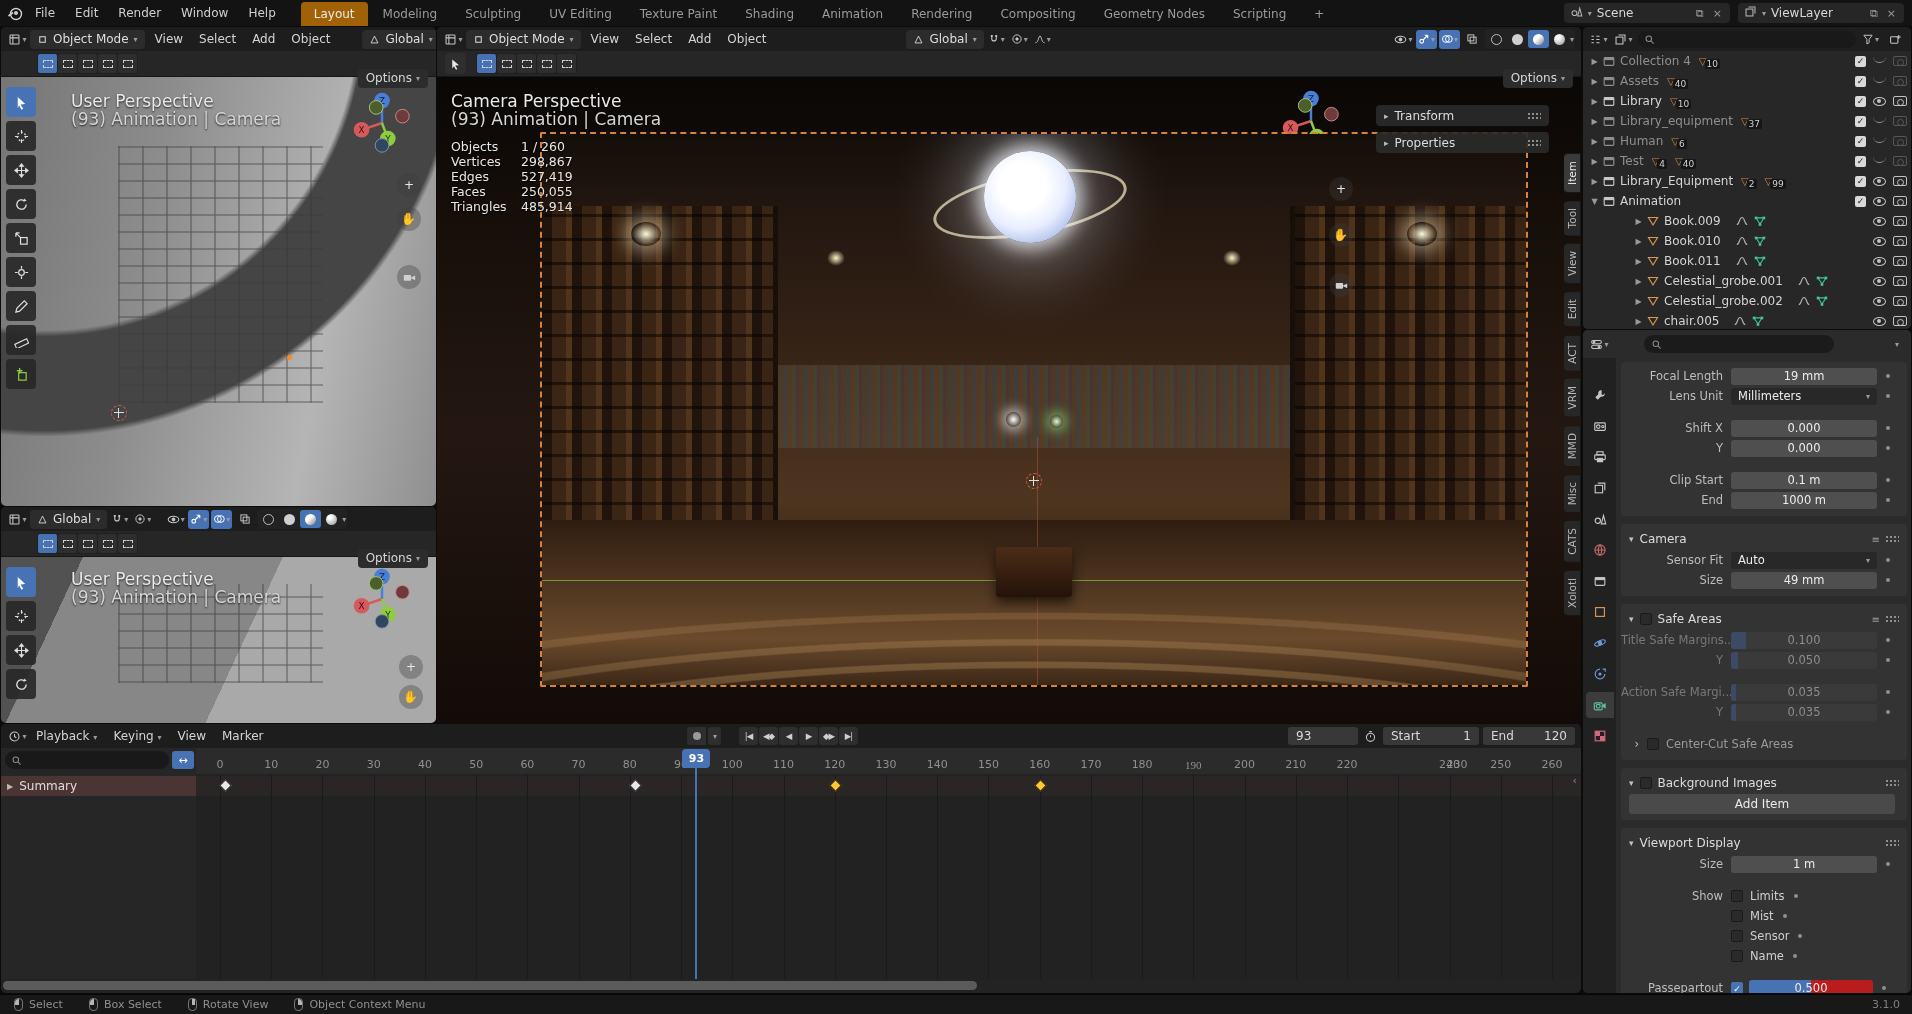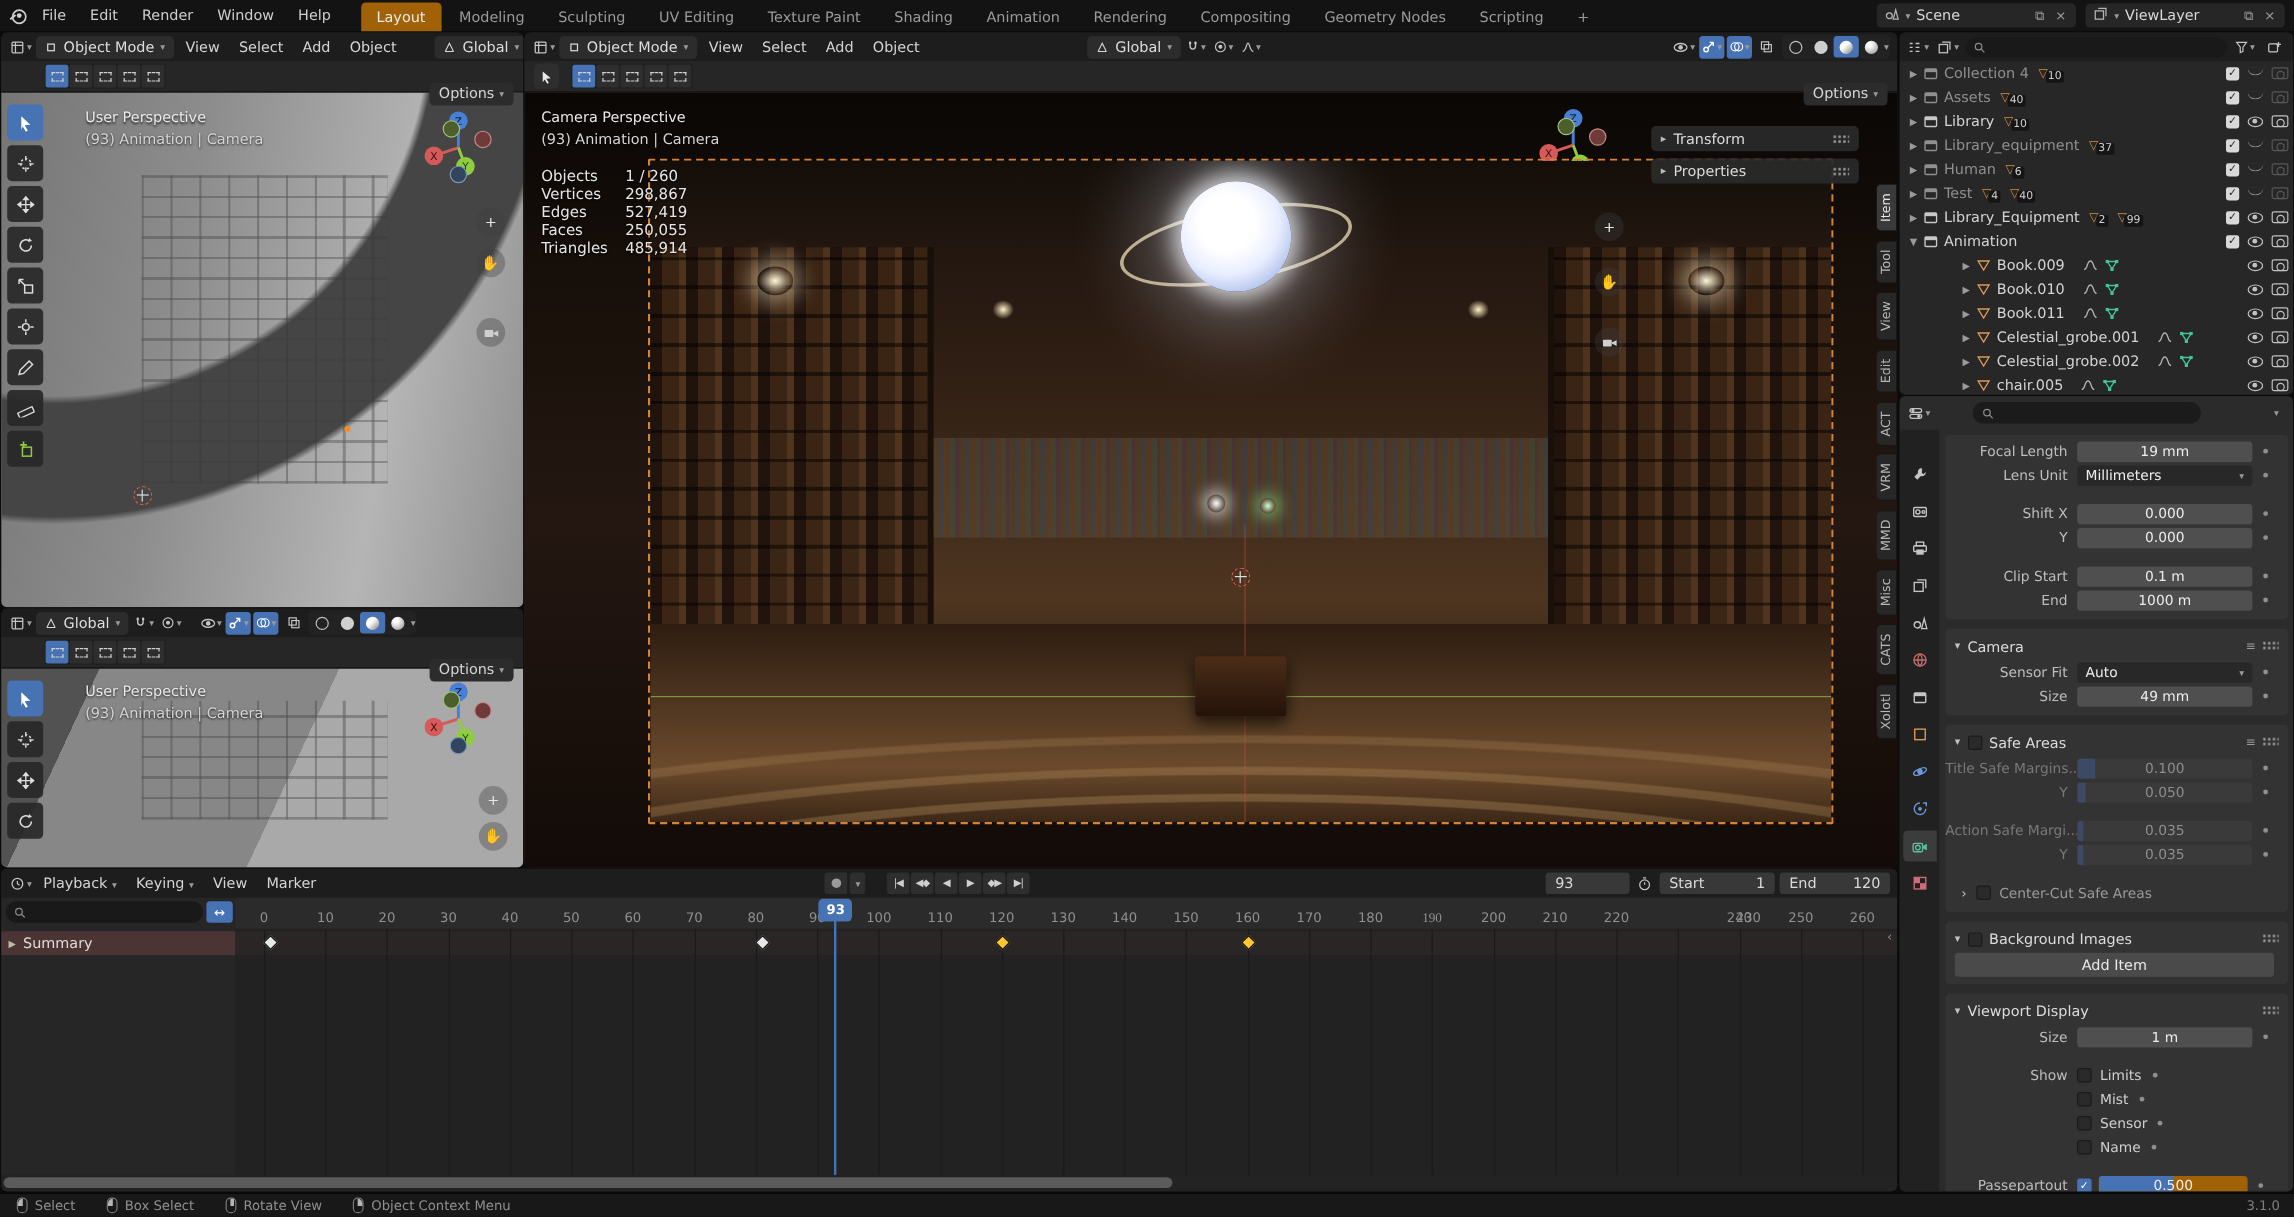--- a/index.html
+++ b/index.html
@@ -29,21 +29,21 @@
 .sphere i{width:11px;height:11px;border-radius:50%;display:block;}
 .sphere.on{background:#4772b3;}
 .opts{margin-left:auto;display:inline-flex;align-items:center;gap:4px;color:#d6d6d6;background:#2c2c2c;border-radius:4px;height:19px;padding:0 8px;margin-top:29px;}
 .selgrp{display:inline-flex;gap:1px;background:#202020;border-radius:3px;padding:1px;}
 .selbtn{width:19px;height:19px;border-radius:2px;background:#2e2e2e;display:flex;align-items:center;justify-content:center;}
 .selbtn.on{background:#4772b3;}
 .selbtn i{width:10px;height:8px;border:1px dashed #cfcfcf;display:block;}
 .toolcol{position:absolute;left:5px;top:58px;display:flex;flex-direction:column;z-index:25;}
 .tbtn{width:30px;height:30px;border-radius:4px;background:rgba(40,40,40,.92);margin:2px 0;display:flex;align-items:center;justify-content:center;}
 .tbtn.active{background:#4772b3;}
-.ov-text{position:absolute;color:#eaeaea;font-size:12px;text-shadow:0 1px 2px rgba(0,0,0,.8);z-index:20;white-space:nowrap;text-align:right;}
+.ov-text{position:absolute;color:#eaeaea;font-size:17px;text-shadow:0 1px 2px rgba(0,0,0,.8);z-index:20;white-space:nowrap;text-align:right;}
 .ov-sub{color:#d5d5d5;}
 .stats{position:absolute;z-index:20;font-size:12.5px;color:#e6e6e6;text-shadow:0 1px 2px rgba(0,0,0,.85);}
 .stat-row{display:flex;height:15px;margin-bottom:0px;}
 .stat-row .sl{width:70px;}
 .navico{position:absolute;z-index:22;color:#e8e8e8;display:flex;align-items:center;justify-content:center;width:24px;height:24px;border-radius:50%;background:rgba(60,60,60,.35);font-size:12px;}
 
 .npanel{position:absolute;width:173px;height:21px;background:rgba(42,42,42,.92);border-radius:4px;z-index:26;display:flex;align-items:center;gap:6px;padding:0 8px;color:#dcdcdc;}
 .grip{width:14px;height:8px;margin-left:auto;background:radial-gradient(circle,#8f8f8f 1px,transparent 1.3px);background-size:4px 4px;}
 .side-tabs{position:absolute;right:0;top:76px;display:flex;flex-direction:column;gap:7px;z-index:26;}
 .side-tab{writing-mode:vertical-rl;transform:rotate(180deg);background:#272727;color:#b8b8b8;font-size:10.5px;padding:7px 2px;border-radius:0 4px 4px 0;border:1px solid #161616;border-right:none;}
@@ -99,21 +99,21 @@
 .pnav.active{background:#3c3c3c;}
 #props-body{position:absolute;left:36px;top:32px;width:290px;bottom:0;overflow:hidden;}
 .sect{background:#333333;border-radius:4px;margin:0 2px 8px 2px;padding:4px 0 6px 0;}
 .sec-head{height:22px;display:flex;align-items:center;gap:6px;padding:0 8px;color:#dcdcdc;}
 .sec-head .sh-car{font-size:9px;color:#c2c2c2;}
 .listic{margin-left:auto;color:#9a9a9a;font-size:10px;letter-spacing:1px;}
 .prow{display:flex;align-items:center;height:20px;padding-right:4px;}
 .prow .lbl{width:110px;text-align:right;padding-right:8px;color:#bdbdbd;white-space:nowrap;overflow:hidden;font-size:11.5px;}
 .pbox{width:146px;height:17px;border-radius:3px;background:#4f4f4f;display:flex;align-items:center;justify-content:center;color:#ececec;font-size:11.5px;position:relative;overflow:hidden;}
 .pbox.dd{background:#282828;justify-content:space-between;padding:0 7px;}
-.pbox.sl{background:#a16207;}
+.pbox.sl{background:#b91c1c;}
 .pbox .fill{position:absolute;left:0;top:0;bottom:0;background:#4a5d88;}
 .pbox .v{position:relative;z-index:1;}
 .keydot{width:4px;height:4px;border-radius:50%;background:#8f8f8f;margin-left:9px;}
 .prow.dis .lbl{color:#787878;}
 .prow.dis .pbox{background:#3a3a3a;color:#8d8d8d;}
 .prow.dis .fill{background:#3c4a66;}
 .cbd{width:12px;height:12px;background:#2a2a2a;border:1px solid #1a1a1a;border-radius:2px;}
 .cbd.on{background:#4772b3;border-color:#4772b3;color:#fff;font-size:9px;line-height:12px;text-align:center;font-weight:bold;}
 .pbtn{flex:1;height:20px;margin:1px 8px;border-radius:3px;background:#4a4a4a;color:#e9e9e9;display:flex;align-items:center;justify-content:center;}
 .chlbl{color:#cfcfcf;margin-left:7px;font-size:11.5px;}

